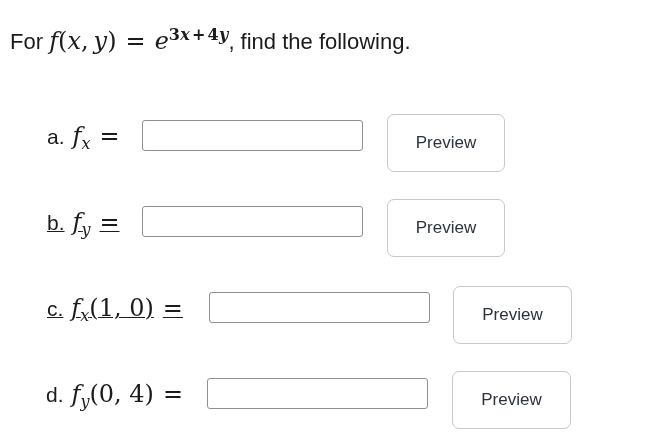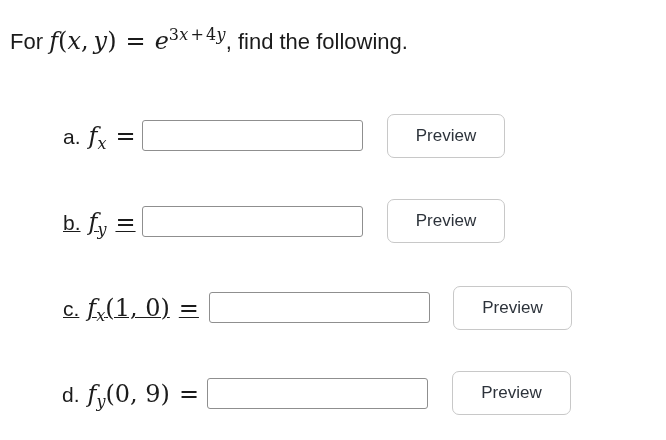--- a/index.html
+++ b/index.html
@@ -30,30 +30,30 @@
     font-family: "DejaVu Serif", serif;
     font-style: normal;
     font-size: 24px;
   }
   .title .meq { margin: 0 9px; }
   .title .mcomma { margin-right: 5px; }
   .sup {
     font-size: 16px;
     vertical-align: 9px;
     letter-spacing: 0.2px;
+    font-weight: bold;
   }
   .sup .mi, .sup .mo { font-size: 16px; }
   .sup .plus { margin: 0 2px; }
 
   
   .qlabel {
     position: absolute;
     line-height: 44px;
     white-space: nowrap;
-    margin-left: 16px;
   }
   .qletter {
     font-family: "Liberation Sans", sans-serif;
     font-size: 21px;
     margin-right: 8px;
   }
   .msub {
     font-family: "DejaVu Serif", serif;
     font-style: italic;
     font-size: 16px;
@@ -69,21 +69,21 @@
     background: #fff;
     font-family: "Liberation Sans", sans-serif;
     font-size: 16px;
     padding: 0 6px;
     color: var(--text, #1b1b1b);
     outline: none;
   }
 
   .preview-btn {
     position: absolute;
-    width: 118px; height: 44px;
+    width: 118px; height: 58px;
     background: var(--button-bg, #ffffff);
     border: 1px solid var(--button-border, #c8c8c8);
     border-radius: 7px;
     font-family: "Liberation Sans", sans-serif;
     font-size: 17px;
     color: var(--button-text, #2d333b);
     display: flex; align-items: center; justify-content: center;
     cursor: pointer;
   }
 
@@ -131,18 +131,18 @@
 
 <div class="qlabel lbl-c">
   <span class="qletter">c.</span><span class="mi">f</span><span class="msub">x</span><span class="mo">(1, 0)</span><span class="mo meqr">=</span>
 </div>
 <input class="ansinput inp-c" type="text" value="" style="">
 <button class="preview-btn btn-c">
   <span>Preview</span>
 </button>
 
 <div class="qlabel lbl-d">
-  <span class="qletter">d.</span><span class="mi">f</span><span class="msub">y</span><span class="mo">(0, 9)</span><span class="mo meqr">=</span>
+  <span class="qletter">d.</span><span class="mi">f</span><span class="msub">y</span><span class="mo">(0, 4)</span><span class="mo meqr">=</span>
 </div>
 <input class="ansinput inp-d" type="text" value="" style="">
 <button class="preview-btn btn-d">
   <span>Preview</span>
 </button>
 
 </body></html>

